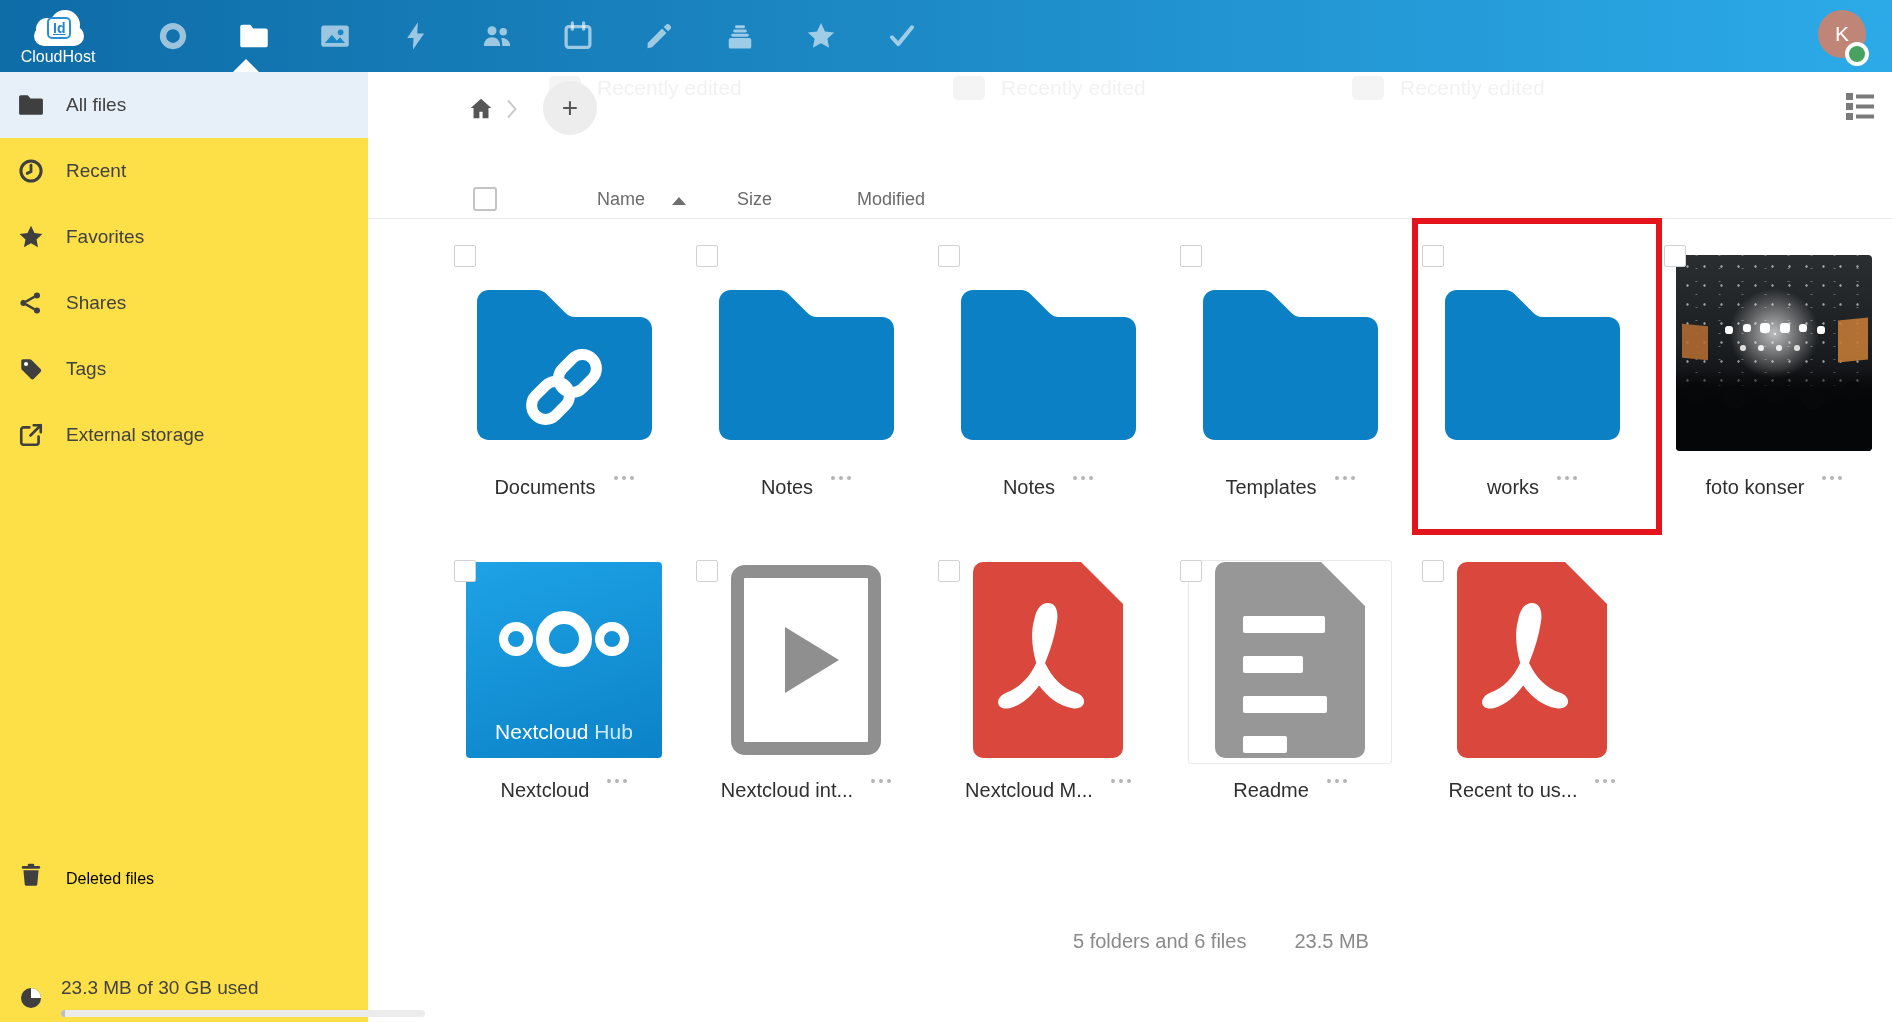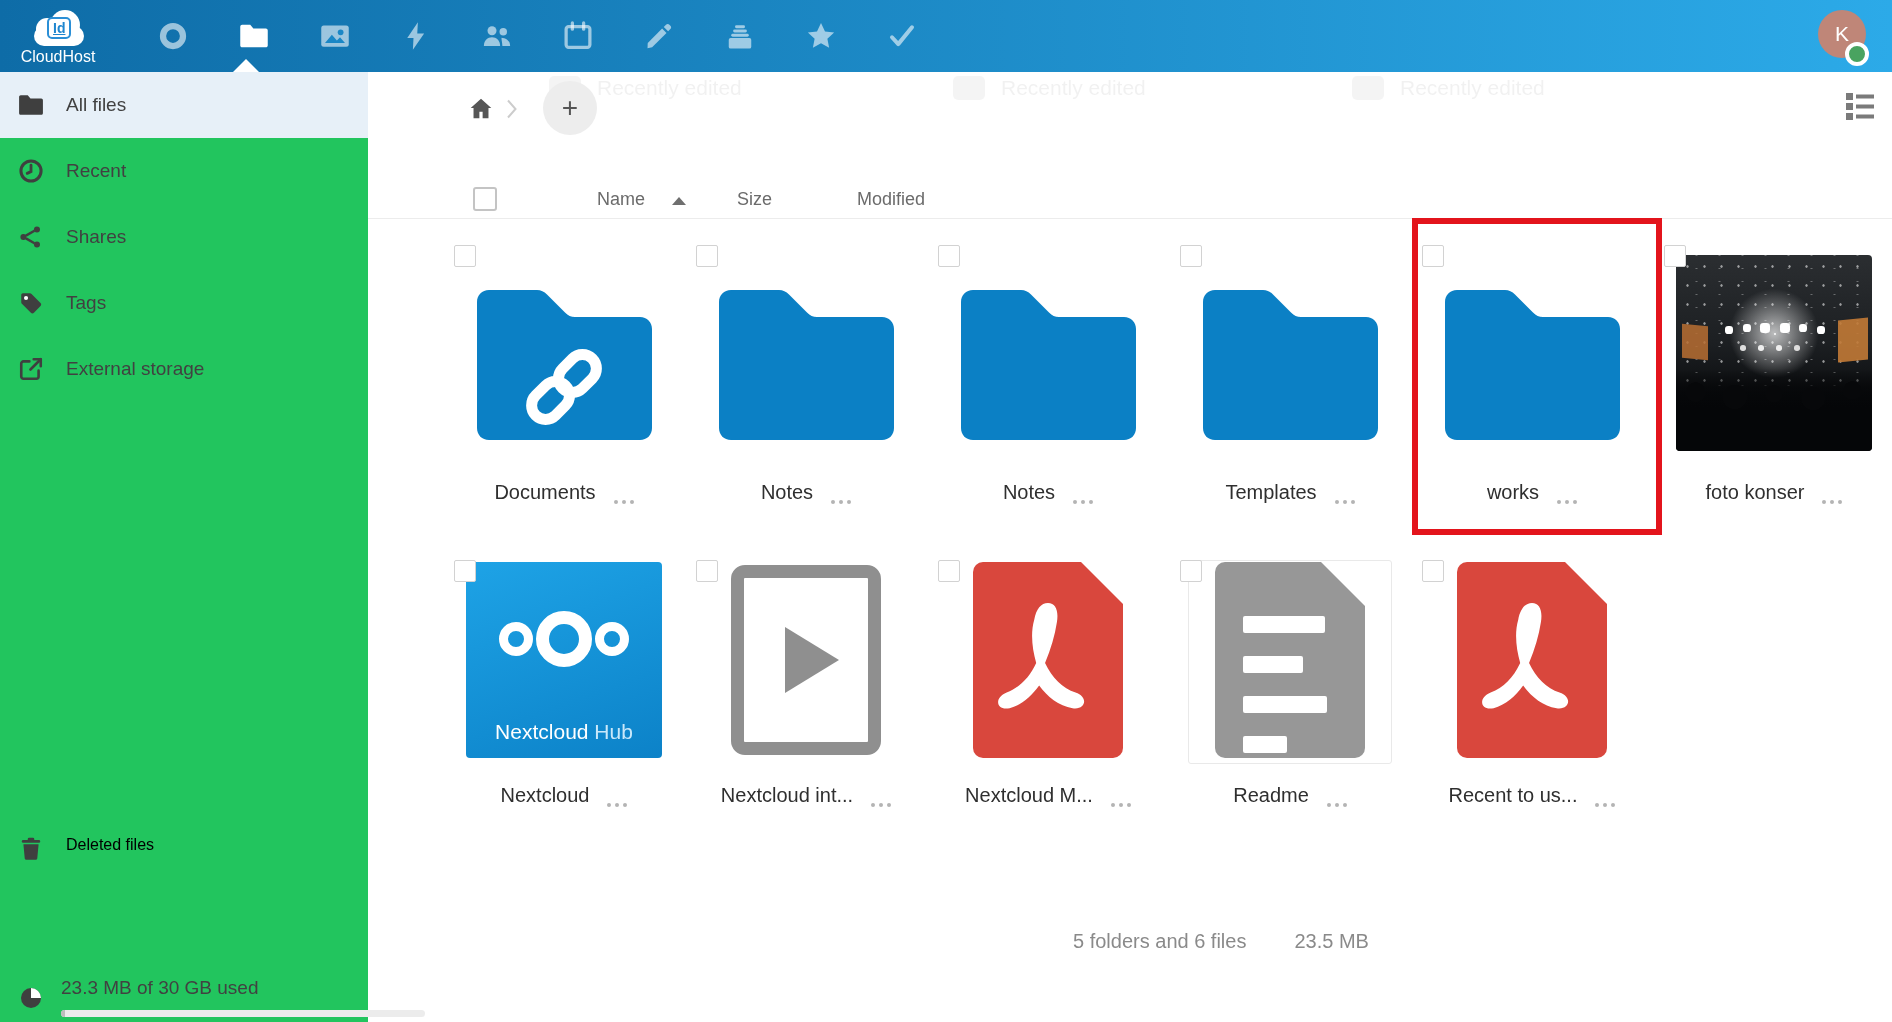--- a/index.html
+++ b/index.html
@@ -26,27 +26,27 @@
   .active-notch { position:absolute; left:233px; top:59px; width:0; height:0;
                   border-left:13px solid transparent; border-right:13px solid transparent; border-bottom:13px solid #fff; }
 
   .right-icons { position:absolute; right:0; top:0; height:72px; display:flex; align-items:center; }
   .avatar { position:absolute; left:1818px; top:10px; width:48px; height:48px; border-radius:50%;
             background:#bf8678; color:#fff; font-size:21px; display:flex; align-items:center; justify-content:center; z-index:5; }
   .status-dot { position:absolute; left:1845px; top:42px; width:24px; height:24px; border-radius:50%;
                 background:#49a360; border:4px solid #fff; z-index:6; }
 
   
-  .sidebar { position:absolute; left:0; top:72px; width:368px; height:950px; background:#22c55e; }
+  .sidebar { position:absolute; left:0; top:72px; width:368px; height:950px; background:#fde047; }
   .side-item { display:flex; align-items:center; height:66px; padding-left:18px; cursor:default; }
   .side-item.active { background:#e7f0f8; }
   .side-item .ic { width:26px; height:26px; margin-right:22px; color:#3f3f3f; flex:0 0 auto; }
   .side-item .ic svg { width:26px; height:26px; }
   .side-item .lbl { font-size:19px; color:#414141; }
-  .side-bottom-row { position:absolute; left:0; display:flex; align-items:flex-start; height:52px; padding-left:18px; width:368px; }
+  .side-bottom-row { position:absolute; left:0; display:flex; align-items:flex-end; height:52px; padding-left:18px; width:368px; }
   .quota-ic { position:absolute; left:19px; top:914px; width:24px; height:24px; }
   .quota-label { position:absolute; left:61px; top:905px; font-size:19px; color:#414141; }
   .quota-bar { position:absolute; left:61px; top:938px; width:364px; height:7px; background:#ececec; border-radius:4px; overflow:hidden; }
   .quota-fill { height:7px; width:4px; background:#bdbdbd; }
 
   
   .ghost-row { position:absolute; top:74px; height:28px; display:flex; align-items:center; color:rgba(60,60,60,.07); font-size:21px; }
   .ghost-ic { width:32px; height:24px; border-radius:5px; background:rgba(0,0,0,.045); margin-right:16px; }
 
   .home-btn { position:absolute; left:468px; top:96px; width:26px; height:26px; color:#565656; }
@@ -66,21 +66,21 @@
   .row2 { position:absolute; left:443px; top:535px; display:flex; }
   .cell { position:relative; width:242px; }
   .row1 .cell { height:317px; }
   .row2 .cell { height:290px; }
   .cell .checkbox { position:absolute; left:11px; z-index:3; }
   .row1 .checkbox { top:27px; }
   .row2 .checkbox { top:25px; }
   .tile-icon { position:absolute; left:0; width:242px; display:flex; justify-content:center; }
   .row1 .tile-icon { top:72px; }
   .row2 .tile-icon { top:27px; }
-  .name-row { position:absolute; left:0; width:242px; display:flex; align-items:flex-end; justify-content:center; gap:18px; }
+  .name-row { position:absolute; left:0; width:242px; display:flex; align-items:flex-start; justify-content:center; gap:18px; }
   .row1 .name-row { top:258px; height:28px; }
   .row2 .name-row { top:244px; height:28px; }
   .fname { font-size:20px; color:#2f2f2f; white-space:nowrap; }
   .dots { display:flex; gap:4px; align-items:center; }
   .dots i { width:4px; height:4px; border-radius:50%; background:#b4b4b4; }
 
   .highlight-box { position:absolute; left:1412px; top:218px; width:250px; height:317px;
                    border:6px solid #e3141c; z-index:4; pointer-events:none; }
 
   
@@ -230,20 +230,28 @@
       <span class="ic">
         <svg viewBox="0 0 24 24">
             <circle cx="12" cy="12" r="9.3" fill="none" stroke="#3f3f3f" stroke-width="2.8"></circle>
             <path d="M12 6.5V12.5L8.5 14.2" fill="none" stroke="#3f3f3f" stroke-width="2.6" stroke-linecap="round"></path>
           </svg>
       </span>
       <span class="lbl">Recent</span>
     </div>
     <div class="side-item">
       <span class="ic">
+        <svg viewBox="0 0 24 24">
+            <path d="M12 1.5l3.2 6.8 7.3.9-5.4 5 1.4 7.2L12 17.8 5.5 21.4 6.9 14.2 1.5 9.2l7.3-.9Z" fill="#3f3f3f"></path>
+          </svg>
+      </span>
+      <span class="lbl">Favorites</span>
+    </div>
+    <div class="side-item">
+      <span class="ic">
         <svg viewBox="0 0 24 24" fill="#3f3f3f">
             <circle cx="5" cy="12" r="2.8"></circle>
             <circle cx="17.5" cy="5" r="2.8"></circle>
             <circle cx="17.5" cy="19" r="2.8"></circle>
             <line x1="7.3" y1="10.8" x2="15.2" y2="6.2" stroke="#3f3f3f" stroke-width="2.3"></line>
             <line x1="7.3" y1="13.2" x2="15.2" y2="17.8" stroke="#3f3f3f" stroke-width="2.3"></line>
           </svg>
       </span>
       <span class="lbl">Shares</span>
     </div>

